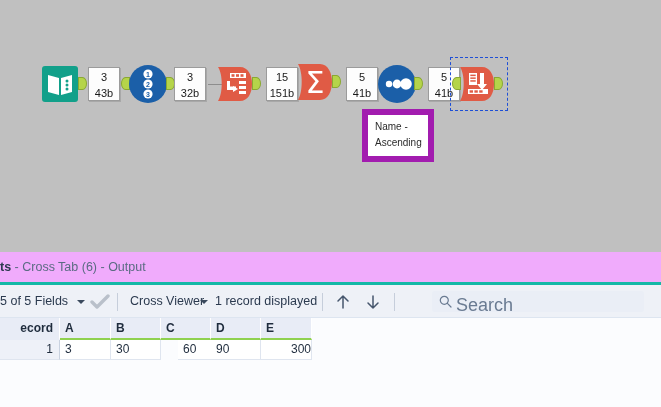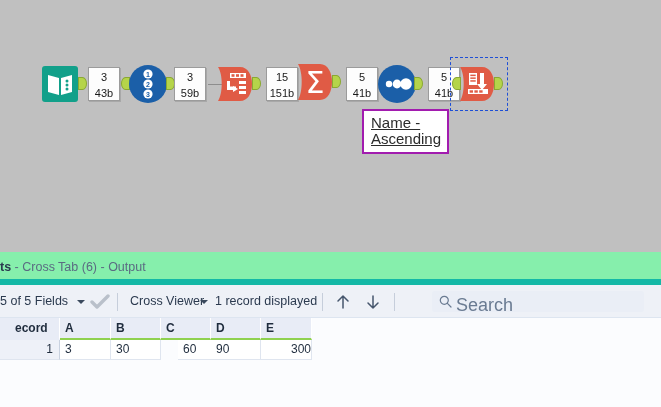--- a/index.html
+++ b/index.html
@@ -39,30 +39,30 @@
 
   .arrowhead { position: absolute; width: 0; height: 0;
     border-top: 6px solid transparent; border-bottom: 6px solid transparent;
     border-left: 7px solid #b5d44a; }
 
   
   .selbox { position: absolute; border: 1px dashed #1e4fd6; }
 
   
   .annot {
-    position: absolute; background: #ffffff; border: 2px solid #a21caf;
-    font-size: 15px; color: #2b2b2b; line-height: 16px;
-    padding: 4px 6px 5px 7px; white-space: pre-line; text-decoration: underline;
+    position: absolute; background: #ffffff; border: 6px solid #a21caf;
+    font-size: 10px; color: #2b2b2b; line-height: 16px;
+    padding: 4px 6px 5px 7px; white-space: pre-line;
   }
 
   
   #panel { position: absolute; left: 0; top: 252px; width: 661px; height: 155px; background: #fbfcfe; }
   #panel-title-bar {
     position: absolute; left: 0; top: 0; width: 661px; height: 33px;
-    background: #86efac; border-bottom: 6px solid #14b8a6;
+    background: #f0abfc; border-bottom: 3px solid #14b8a6;
   }
   #panel-title {
     position: absolute; left: 0; top: 8px; font-size: 12.5px; color: #5a6b82; white-space: nowrap;
   }
   #panel-title b { color: #2b3a4f; font-weight: bold; }
 
   #toolbar {
     position: absolute; left: 0; top: 33px; width: 661px; height: 33px;
     background: #eef1f7; border-bottom: 1px solid #dde5f0; padding-left: 44px;
   }
@@ -81,21 +81,21 @@
   #search-ph { position: absolute; left: 24px; top: 4px; font-size: 18px; color: #6a7b92; }
 
   
   #grid { position: absolute; left: 0; top: 66px; width: 661px; height: 89px; background: #fbfcfe; }
   #hdr-row { position: absolute; left: 0; top: 0; height: 22px; }
   .hcell {
     position: absolute; top: 0; height: 22px; background: #e8ecf6;
     border-right: 1px solid #ffffff; border-bottom: 2px solid #8fd14f;
     font-size: 12px; color: #1f2c3d; font-weight: bold; padding: 3px 0 0 5px;
   }
-  .hcell.rec { background: #e8ecf6; border-bottom: 2px solid #e8ecf6; padding-right: 6px; padding-left: 15px; }
+  .hcell.rec { background: #e8ecf6; border-bottom: 2px solid #e8ecf6; text-align: right; padding-right: 6px; padding-left: 15px; }
   #data-row { position: absolute; left: 0; top: 22px; height: 20px; }
   .dcell {
     position: absolute; top: 0; height: 20px; background: #ffffff;
     border-right: 1px solid #dfe5ef; border-bottom: 1px solid #dfe5ef;
     font-size: 12px; color: #1f2c3d; padding: 2px 0 0 5px;
   }
   .dcell.rec { background: #eef1f8; text-align: right; padding-right: 6px; padding-left: 0; border-right: 1px solid #c9d2e0; }
 </style>
 </head>
 <body>
@@ -131,21 +131,21 @@
           <text x="20" y="13" font-size="7" text-anchor="middle" fill="#1b5fa8" font-family="Liberation Sans, sans-serif" font-weight="bold">1</text>
         <circle cx="20" cy="20" r="4.6" fill="#ffffff"></circle>
           <text x="20" y="23" font-size="7" text-anchor="middle" fill="#1b5fa8" font-family="Liberation Sans, sans-serif" font-weight="bold">2</text>
         <circle cx="20" cy="30" r="4.6" fill="#ffffff"></circle>
           <text x="20" y="33" font-size="7" text-anchor="middle" fill="#1b5fa8" font-family="Liberation Sans, sans-serif" font-weight="bold">3</text>
       </svg>
       <div class="nub out" style="left:38px;"></div>
     </div>
     <div class="cnt" style="left:174px; top:67px;">
       <span>3</span>
-      <span>59b</span>
+      <span>32b</span>
     </div>
 
     <div class="node" style="left:214px; top:64px;">
       <svg class="glyph" viewBox="0 0 44 40">
         <path d="M4 3 L26 3 C34 3 38 11 38 20 C38 29 34 37 26 37 L4 37 C9 30 9 10 4 3 Z" fill="#e05b45"></path>
         <rect x="16" y="9" width="16" height="5" fill="#ffffff"></rect>
         <rect x="17.5" y="10.2" width="3" height="2.6" fill="#e05b45"></rect>
         <rect x="22" y="10.2" width="3" height="2.6" fill="#e05b45"></rect>
         <rect x="26.5" y="10.2" width="3" height="2.6" fill="#e05b45"></rect>
         <rect x="25" y="17" width="7" height="3" fill="#ffffff"></rect>

